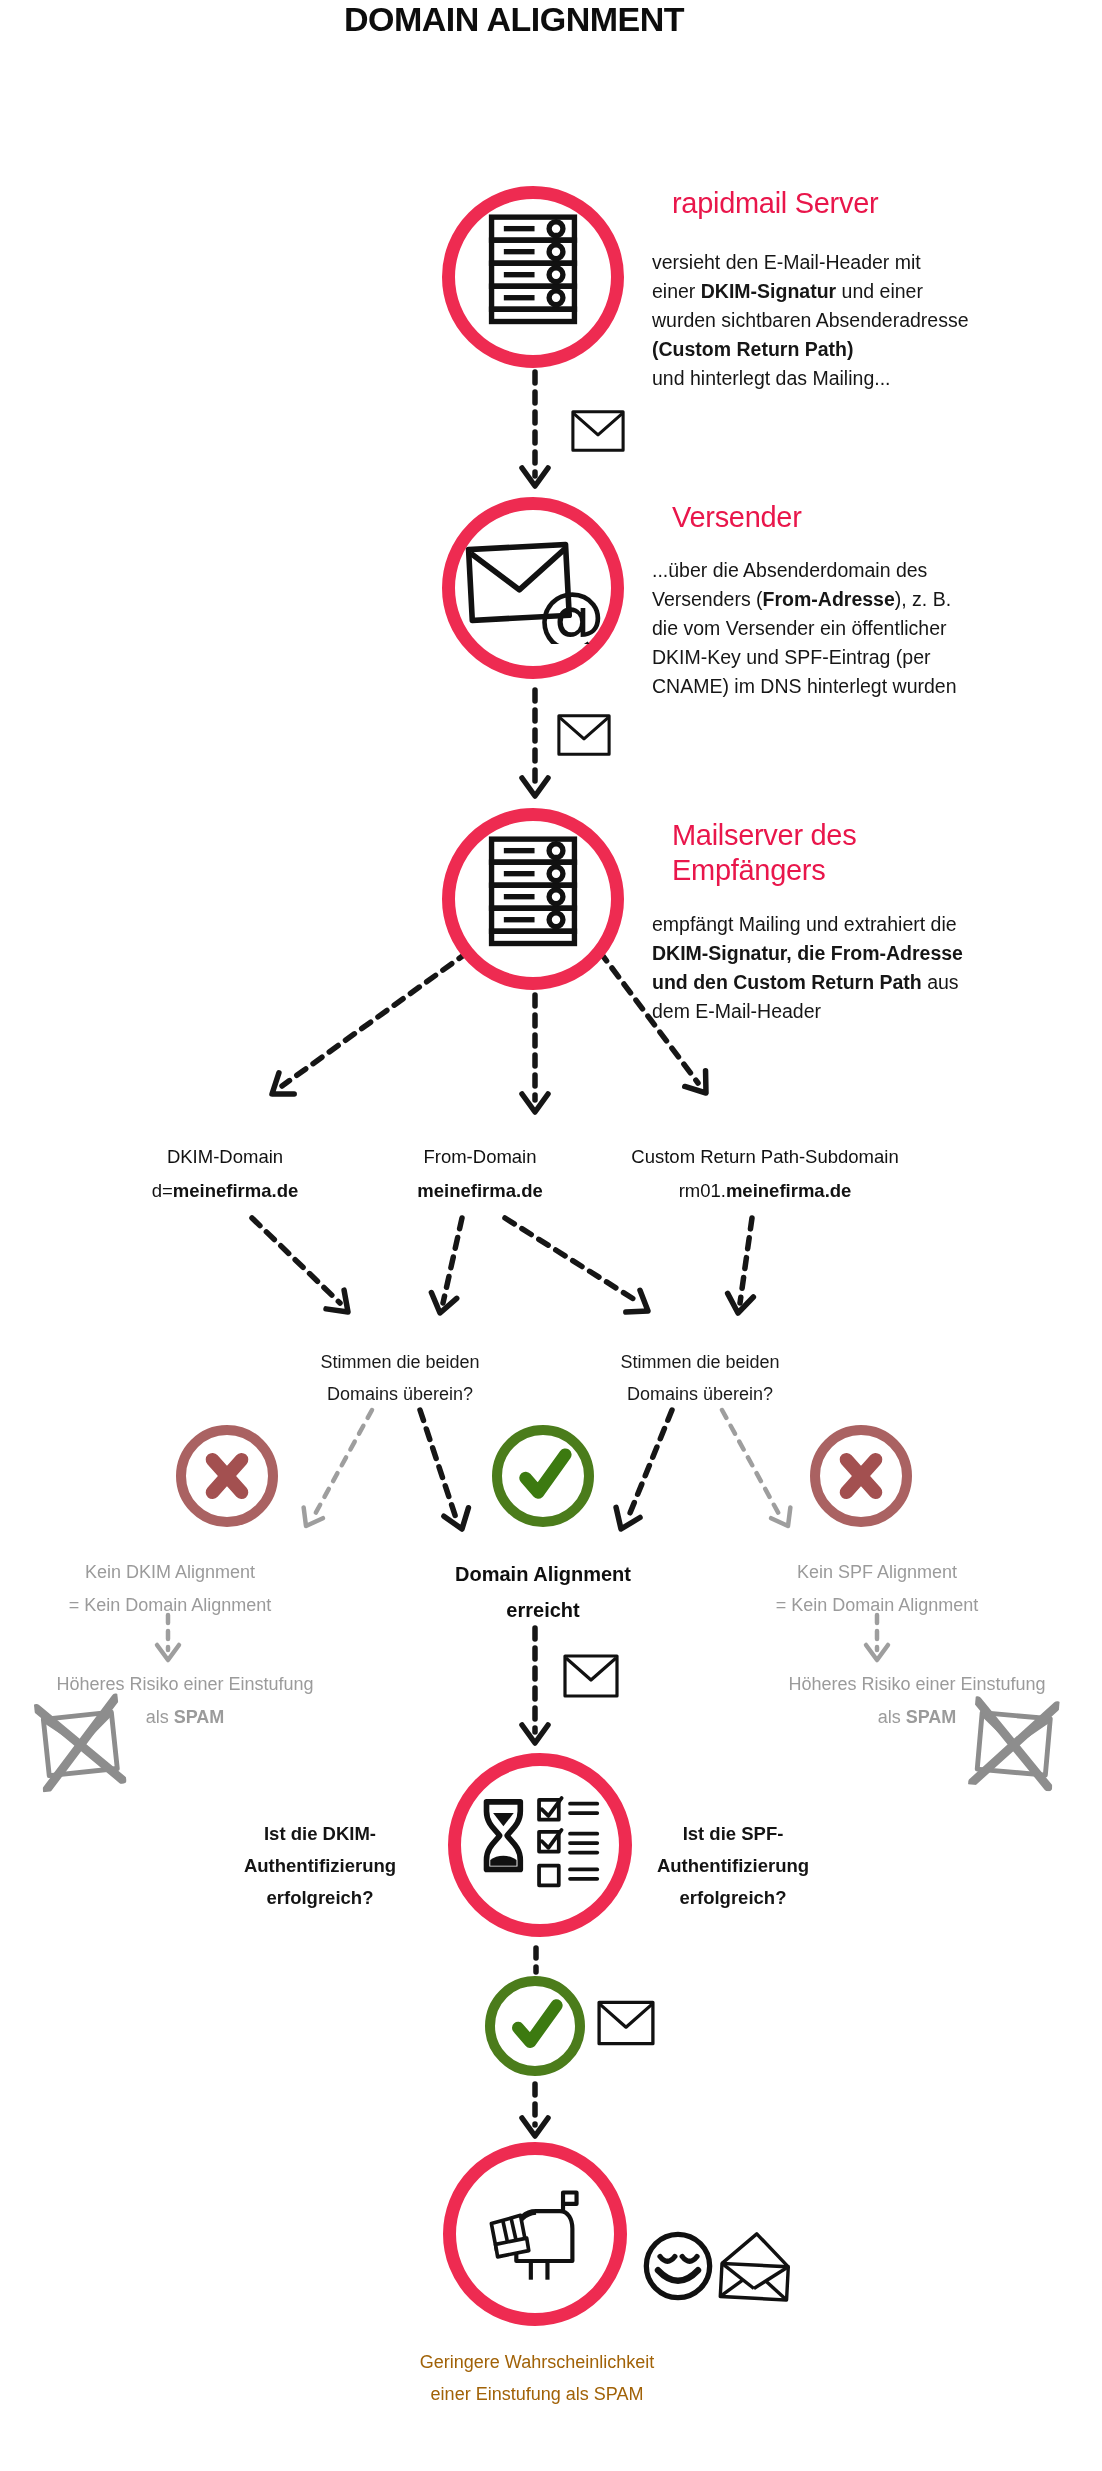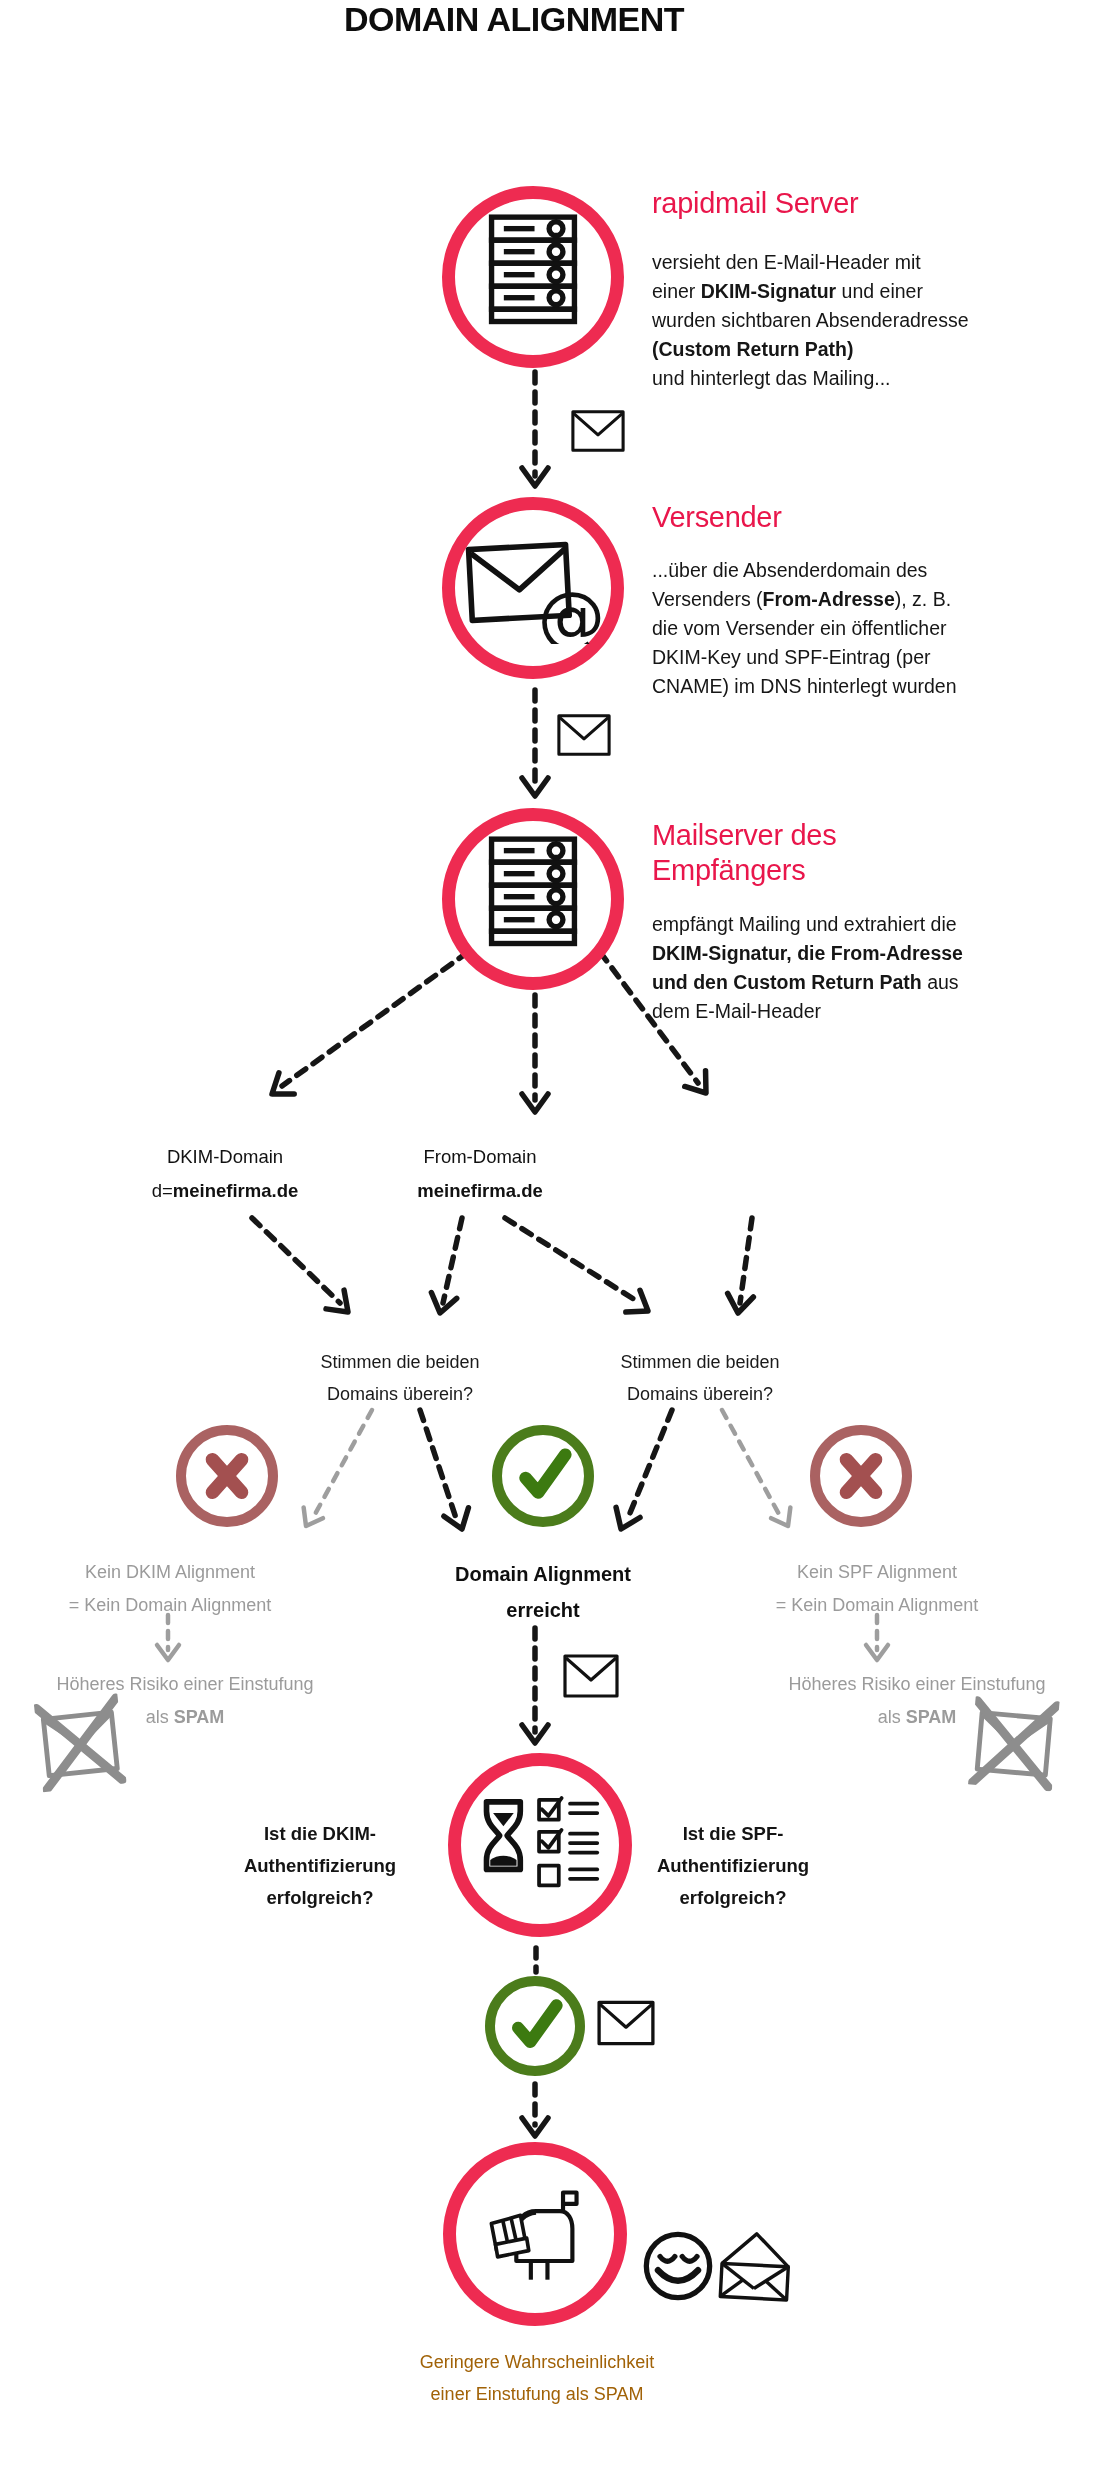--- a/index.html
+++ b/index.html
@@ -2,21 +2,21 @@
 <html><head>
 <meta charset="utf-8">
 <style>
   html,body{margin:0;padding:0;background:#fff;}
   .canvas{position:relative;width:1102px;height:2471px;background:#fff;overflow:hidden;
           font-family:"Liberation Sans",sans-serif;color:#161616;}
   .abs{position:absolute;}
   .ctr{text-align:center;}
   .b{font-weight:700;}
   .title{font-size:34px;font-weight:700;letter-spacing:-0.5px;color:#0d0d0d;}
-  .red-h{font-size:29px;font-weight:500;letter-spacing:-0.3px;color:#e9164b;line-height:35px;}
+  .red-h{font-size:29px;font-weight:500;letter-spacing:-0.3px;color:#e9164b;line-height:35px;margin-left:20px;}
   .body-txt{font-size:19.5px;line-height:29px;color:#161616;}
   .ring{position:absolute;border-radius:50%;background:#fff;display:flex;align-items:center;justify-content:center;box-sizing:border-box;}
   .ring-red{border:13px solid #ee2b51;}
   .ring-darkred{border:10px solid #aa6262;}
   .ring-green{border:10px solid #4b7c1b;}
   .dom-label{font-size:18.5px;line-height:34px;color:#111;}
   .q-txt{font-size:18px;line-height:32px;color:#1a1a1a;}
   .gray-txt{font-size:18px;line-height:33px;color:#9b9b9b;}
   .result-mid{font-size:20px;line-height:36px;font-weight:700;color:#0f0f0f;}
   .auth-q{font-size:18.5px;line-height:32px;font-weight:700;color:#141414;}
@@ -201,20 +201,24 @@
       <div class="ln"><span>dem E-Mail-Header</span></div>
     </div>
 
   <div class="abs ctr dom-label" style="left:60px;top:1140px;width:330px">
     <div>DKIM-Domain</div>
     <div><span>d=</span><span class="b">meinefirma.de</span></div>
   </div>
   <div class="abs ctr dom-label" style="left:320px;top:1140px;width:320px">
     <div>From-Domain</div>
     <div><span class="b">meinefirma.de</span></div>
+  </div>
+  <div class="abs ctr dom-label" style="left:575px;top:1140px;width:380px">
+    <div>Custom Return Path-Subdomain</div>
+    <div><span>rm01.</span><span class="b">meinefirma.de</span></div>
   </div>
 
   <div class="abs ctr q-txt" style="left:250px;top:1346px;width:300px">
       <div class="ln">Stimmen die beiden</div>
       <div class="ln">Domains überein?</div>
     </div>
   <div class="abs ctr q-txt" style="left:550px;top:1346px;width:300px">
       <div class="ln">Stimmen die beiden</div>
       <div class="ln">Domains überein?</div>
     </div>

